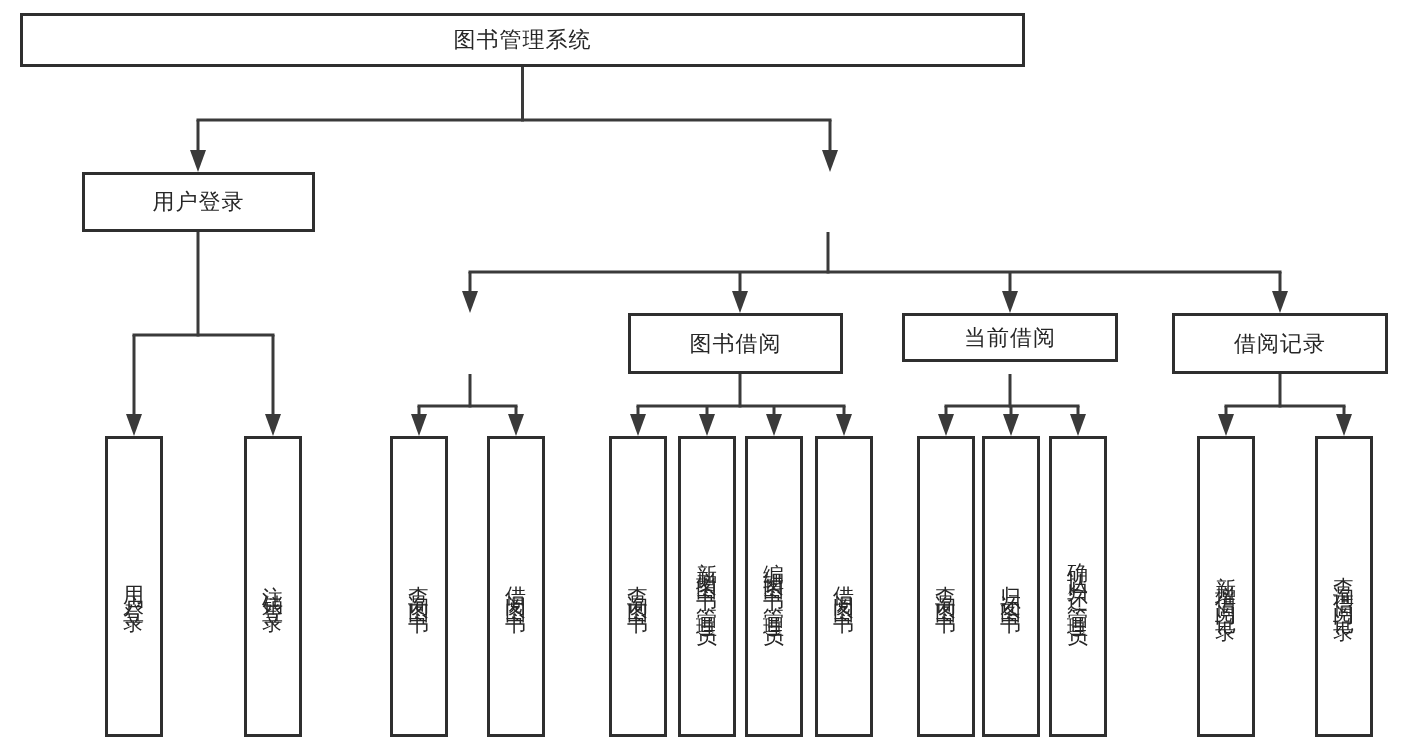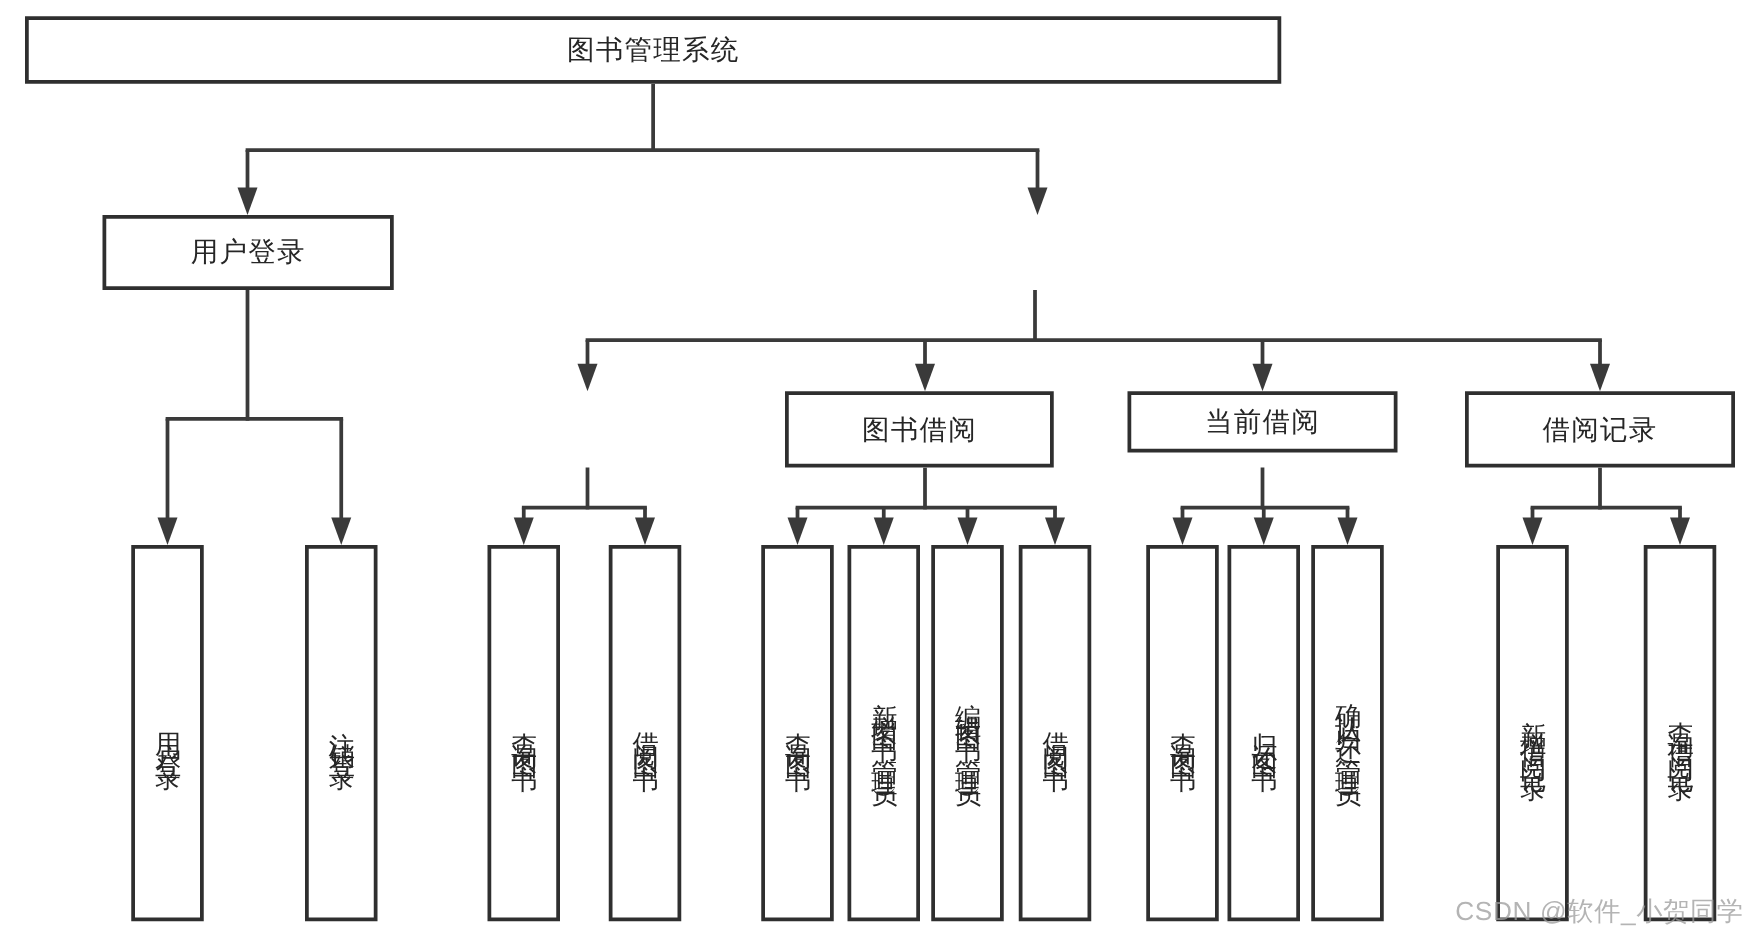--- a/index.html
+++ b/index.html
@@ -149,15 +149,14 @@
   <div class="node v" style="left:745px; top:436px; width:58px; height:301px;">编辑图书（管理员）</div>
   <div class="node v" style="left:815px; top:436px; width:58px; height:301px;">借阅图书</div>
 
   <div class="node v" style="left:917px; top:436px; width:58px; height:301px;">查询图书</div>
   <div class="node v" style="left:982px; top:436px; width:58px; height:301px;">归还图书</div>
   <div class="node v" style="left:1049px; top:436px; width:58px; height:301px;">确认归还（管理员）</div>
 
   <div class="node v" style="left:1197px; top:436px; width:58px; height:301px;">新增借阅记录</div>
   <div class="node v" style="left:1315px; top:436px; width:58px; height:301px;">查询借阅记录</div>
 
-  <div class="watermark">CSDN @软件_小贺同学</div>
 
 </div>
 
 </body></html>

